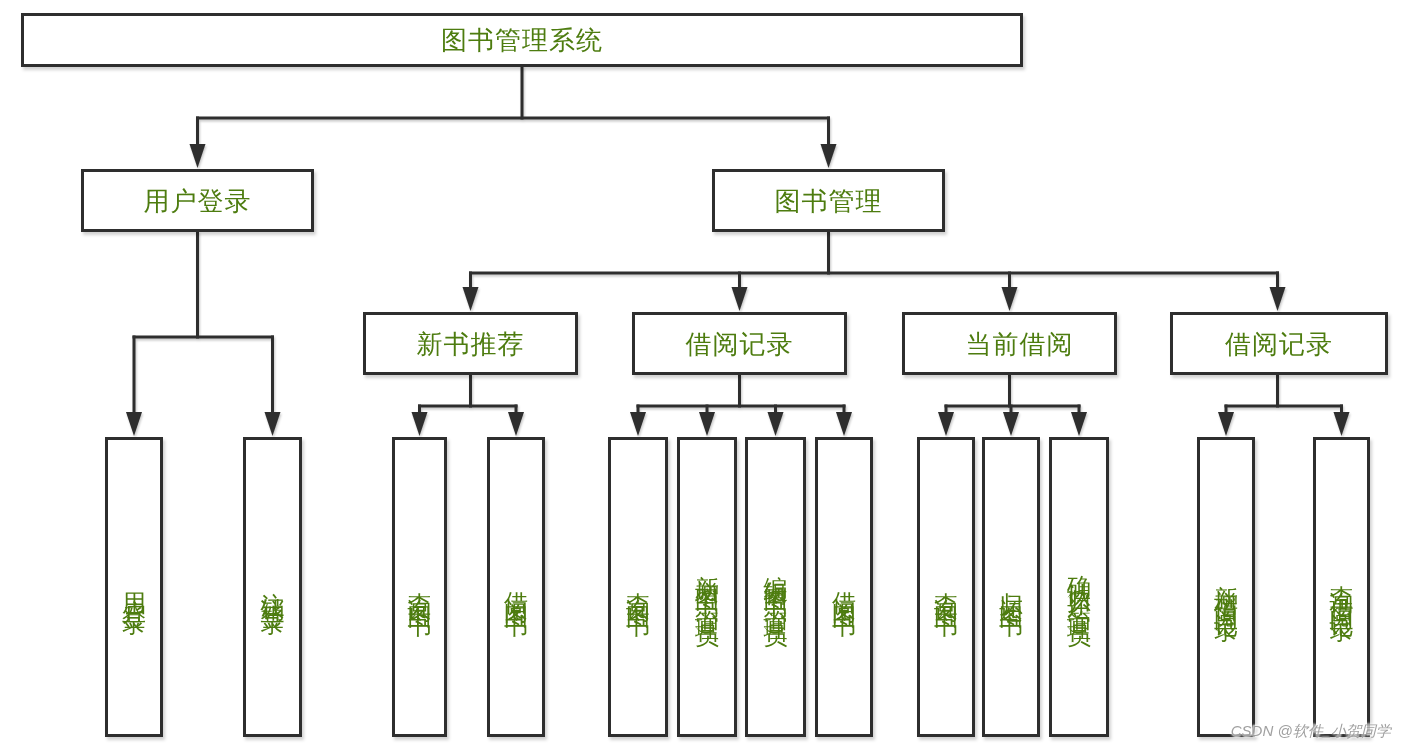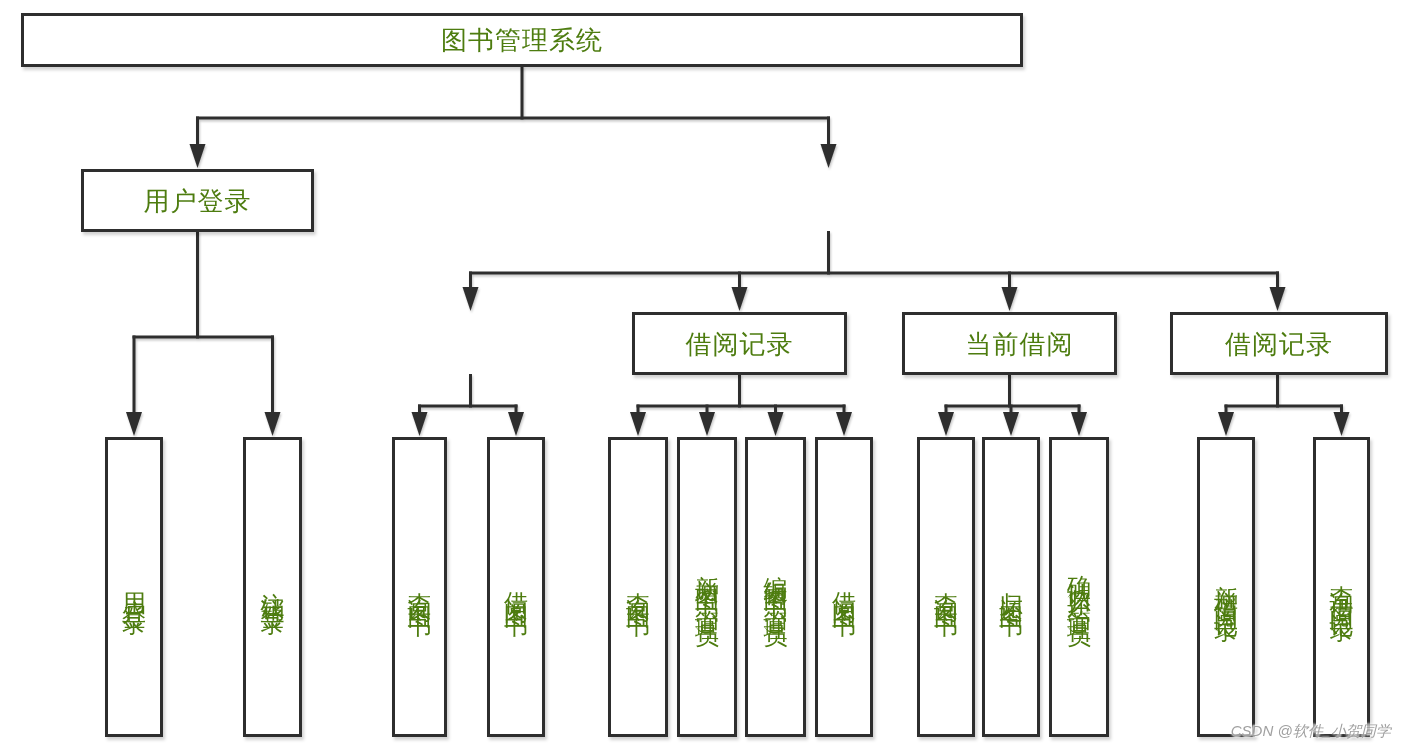--- a/index.html
+++ b/index.html
@@ -126,21 +126,23 @@
       <line x1="1226" y1="404.5" x2="1226" y2="419"></line>
       <line x1="1341.5" y1="404.5" x2="1341.5" y2="419"></line>
       <polygon points="1218,412 1234,412 1226,436"></polygon>
       <polygon points="1333.5,412 1349.5,412 1341.5,436"></polygon>
     </g>
   </svg>
 
   <div class="node" style="left:21px;top:13px;width:1002px;height:54px;">图书管理系统</div>
 
   <div class="node" style="left:81px;top:169px;width:233px;height:63px;">用户登录</div>
+  <div class="node" style="left:712px;top:169px;width:233px;height:63px;">图书管理</div>
 
+  <div class="node" style="left:363px;top:312px;width:215px;height:63px;">新书推荐</div>
   <div class="node" style="left:632px;top:312px;width:215px;height:63px;">借阅记录</div>
   <div class="node" style="left:902px;top:312px;width:215px;height:63px;padding-left:20px;">当前借阅</div>
   <div class="node" style="left:1170px;top:312px;width:218px;height:63px;">借阅记录</div>
 
   <div class="leaf" style="left:105px;top:437px;width:58px;height:300px;">用户登录</div>
   <div class="leaf" style="left:243px;top:437px;width:59px;height:300px;">注销登录</div>
 
   <div class="leaf" style="left:392px;top:437px;width:55px;height:300px;">查询图书</div>
   <div class="leaf" style="left:487px;top:437px;width:58px;height:300px;">借阅图书</div>
 

